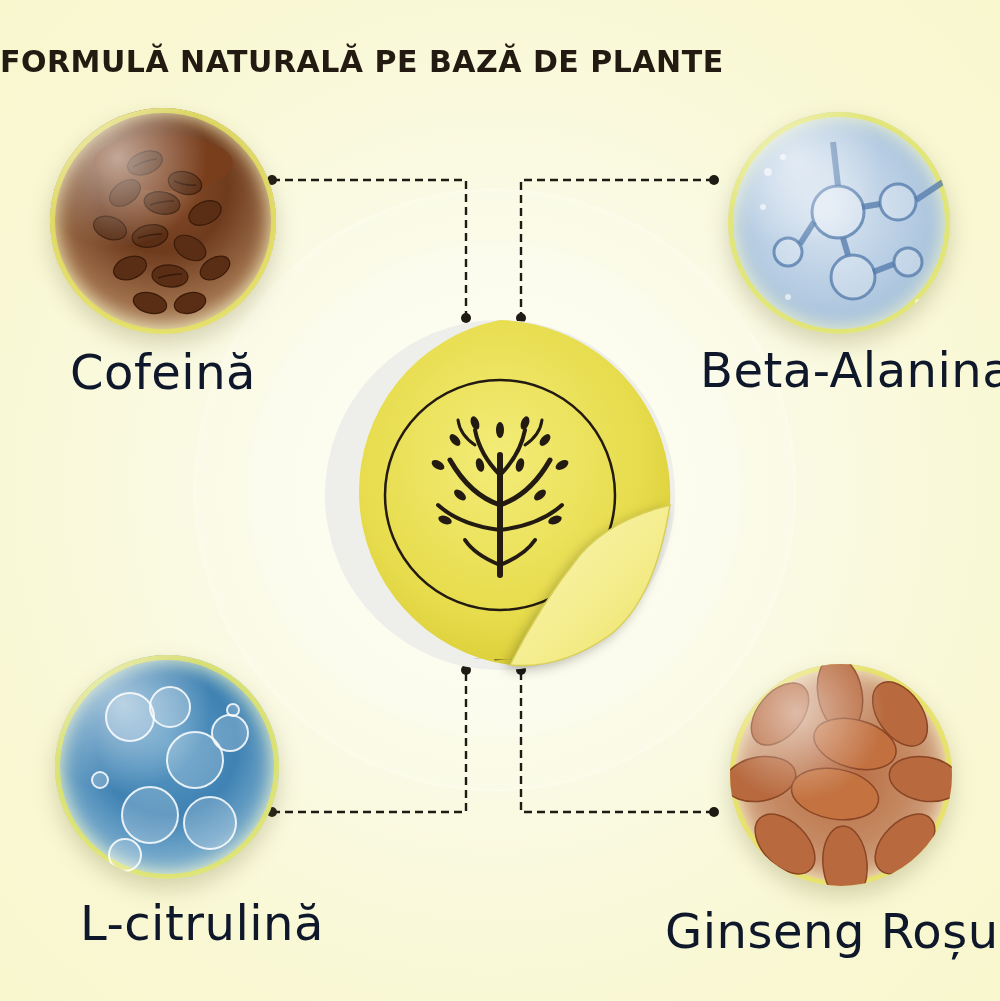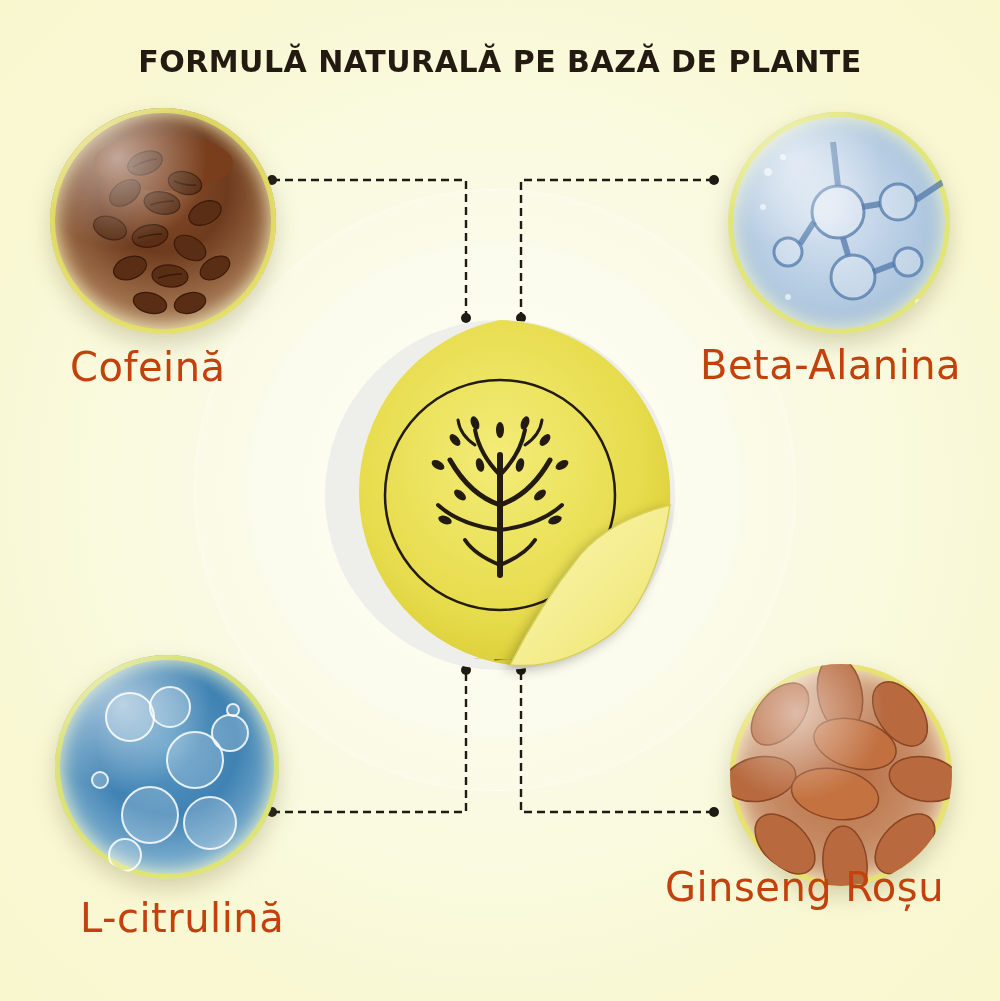--- a/index.html
+++ b/index.html
@@ -2,37 +2,37 @@
 <html><head>
   <meta charset="utf-8">
   <style>
     html, body { margin: 0; padding: 0; }
     body {
       width: 1000px; height: 1001px; position: relative; overflow: hidden;
       background: radial-gradient(circle at 495px 490px, #fdfdf4 0px, #fbfbea 180px, #fafae3 320px, #f9f8d4 520px, #f7f5c6 900px);
       font-family: "Liberation Sans", sans-serif;
     }
     .title {
-      position: absolute; left: 0; right: 0; top: 44px; text-align: center;
+      position: absolute; left: 0; right: 0; top: 44px; 
       font-family: "DejaVu Sans", sans-serif; font-weight: bold; font-size: 30px;
       letter-spacing: 0.5px; color: #231b12;
     }
     .halo { position: absolute; border-radius: 50%; pointer-events: none; }
     .bubble {
       position: absolute; border-radius: 50%; overflow: hidden;
       box-shadow: 0 10px 22px rgba(120,110,60,0.28), inset 0 0 0 5px rgba(230,230,90,0.75), inset 0 0 18px 6px rgba(255,255,200,0.8);
     }
     .bubble::after {
       content: ""; position: absolute; inset: 0; border-radius: 50%;
       background: radial-gradient(circle at 30% 22%, rgba(255,255,255,0.55) 0, rgba(255,255,255,0) 38%),
                   radial-gradient(circle at 50% 50%, rgba(255,255,255,0) 70%, rgba(240,240,140,0.55) 100%);
     }
     .label {
-      position: absolute; font-family: "DejaVu Sans", sans-serif; font-size: 40px;
-      color: #c2410c; letter-spacing: 0.5px; white-space: nowrap;
+      position: absolute; font-family: "DejaVu Sans", sans-serif; font-size: 48px;
+      color: #0f172a; letter-spacing: 0.5px; white-space: nowrap;
     }
     svg.connectors { position: absolute; left: 0; top: 0; }
     .patch-wrap { position: absolute; left: 310px; top: 305px; width: 380px; height: 380px; }
   </style>
 </head>
 <body>
 
 <div class="halo" style="left:195px;top:190px;width:600px;height:600px;box-shadow:0 0 0 1px rgba(255,255,255,0.5), inset 0 0 60px rgba(255,255,255,0.35);"></div>
 <div class="halo" style="left:255px;top:250px;width:480px;height:480px;background:rgba(255,255,255,0.25);box-shadow:0 0 30px rgba(255,255,255,0.6);"></div>
 
@@ -140,21 +140,21 @@
       <ellipse cx="195" cy="115" rx="36" ry="22" transform="rotate(10 195 115)"></ellipse>
       <ellipse cx="30" cy="115" rx="36" ry="22" transform="rotate(-10 30 115)"></ellipse>
       <ellipse cx="175" cy="180" rx="36" ry="22" transform="rotate(-45 175 180)"></ellipse>
       <ellipse cx="55" cy="180" rx="36" ry="22" transform="rotate(45 55 180)"></ellipse>
       <ellipse cx="115" cy="200" rx="38" ry="22" transform="rotate(85 115 200)"></ellipse>
       <ellipse cx="125" cy="80" rx="42" ry="24" transform="rotate(15 125 80)" fill="#c2703f"></ellipse>
       <ellipse cx="105" cy="130" rx="44" ry="25" transform="rotate(10 105 130)" fill="#c47340"></ellipse>
     </g>
   </svg>
 </div>
-<div class="label" style="left:665px;top:864px;">Ginseng Roșu</div>
+<div class="label" style="left:665px;top:903px;">Ginseng Roșu</div>
 
 <div class="patch-wrap">
   <svg width="380" height="380" viewBox="0 0 380 380">
     <defs>
       <radialGradient id="patchGrad" cx="45%" cy="40%" r="65%">
         <stop offset="0%" stop-color="#f3ec78"></stop>
         <stop offset="70%" stop-color="#e7dc4c"></stop>
         <stop offset="100%" stop-color="#d9cc35"></stop>
       </radialGradient>
       <linearGradient id="curlGrad" x1="0" y1="0" x2="1" y2="1">

